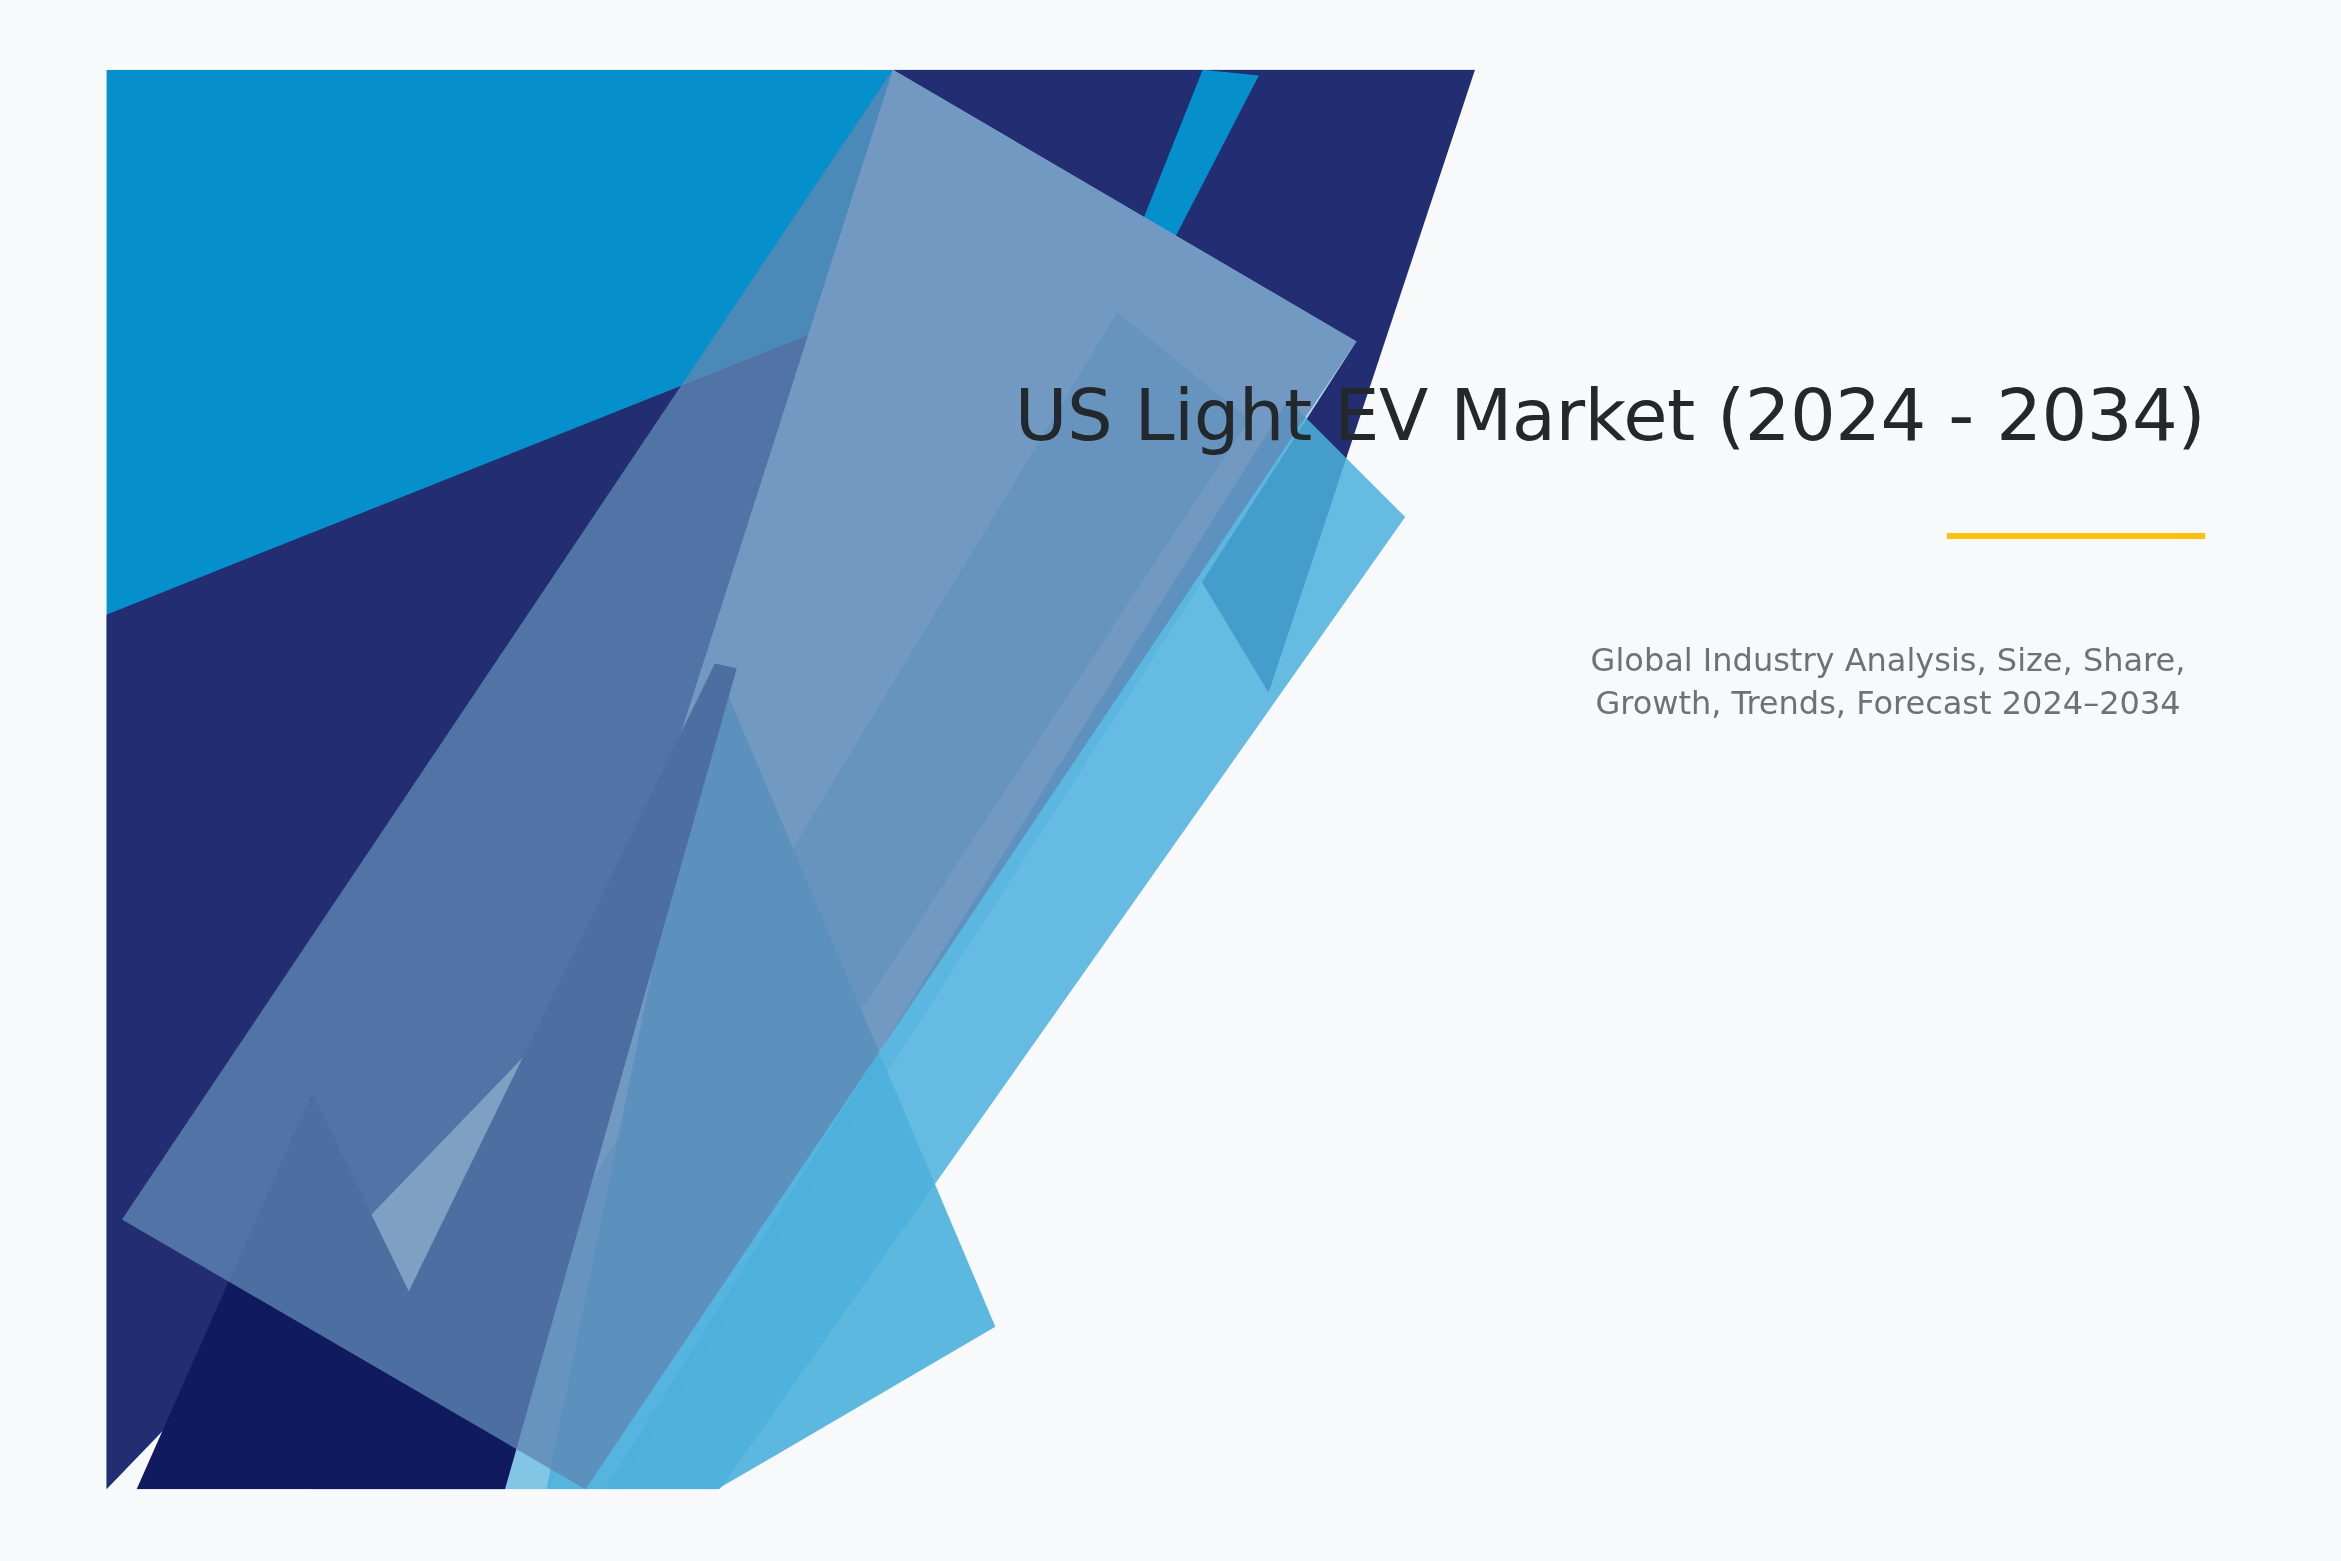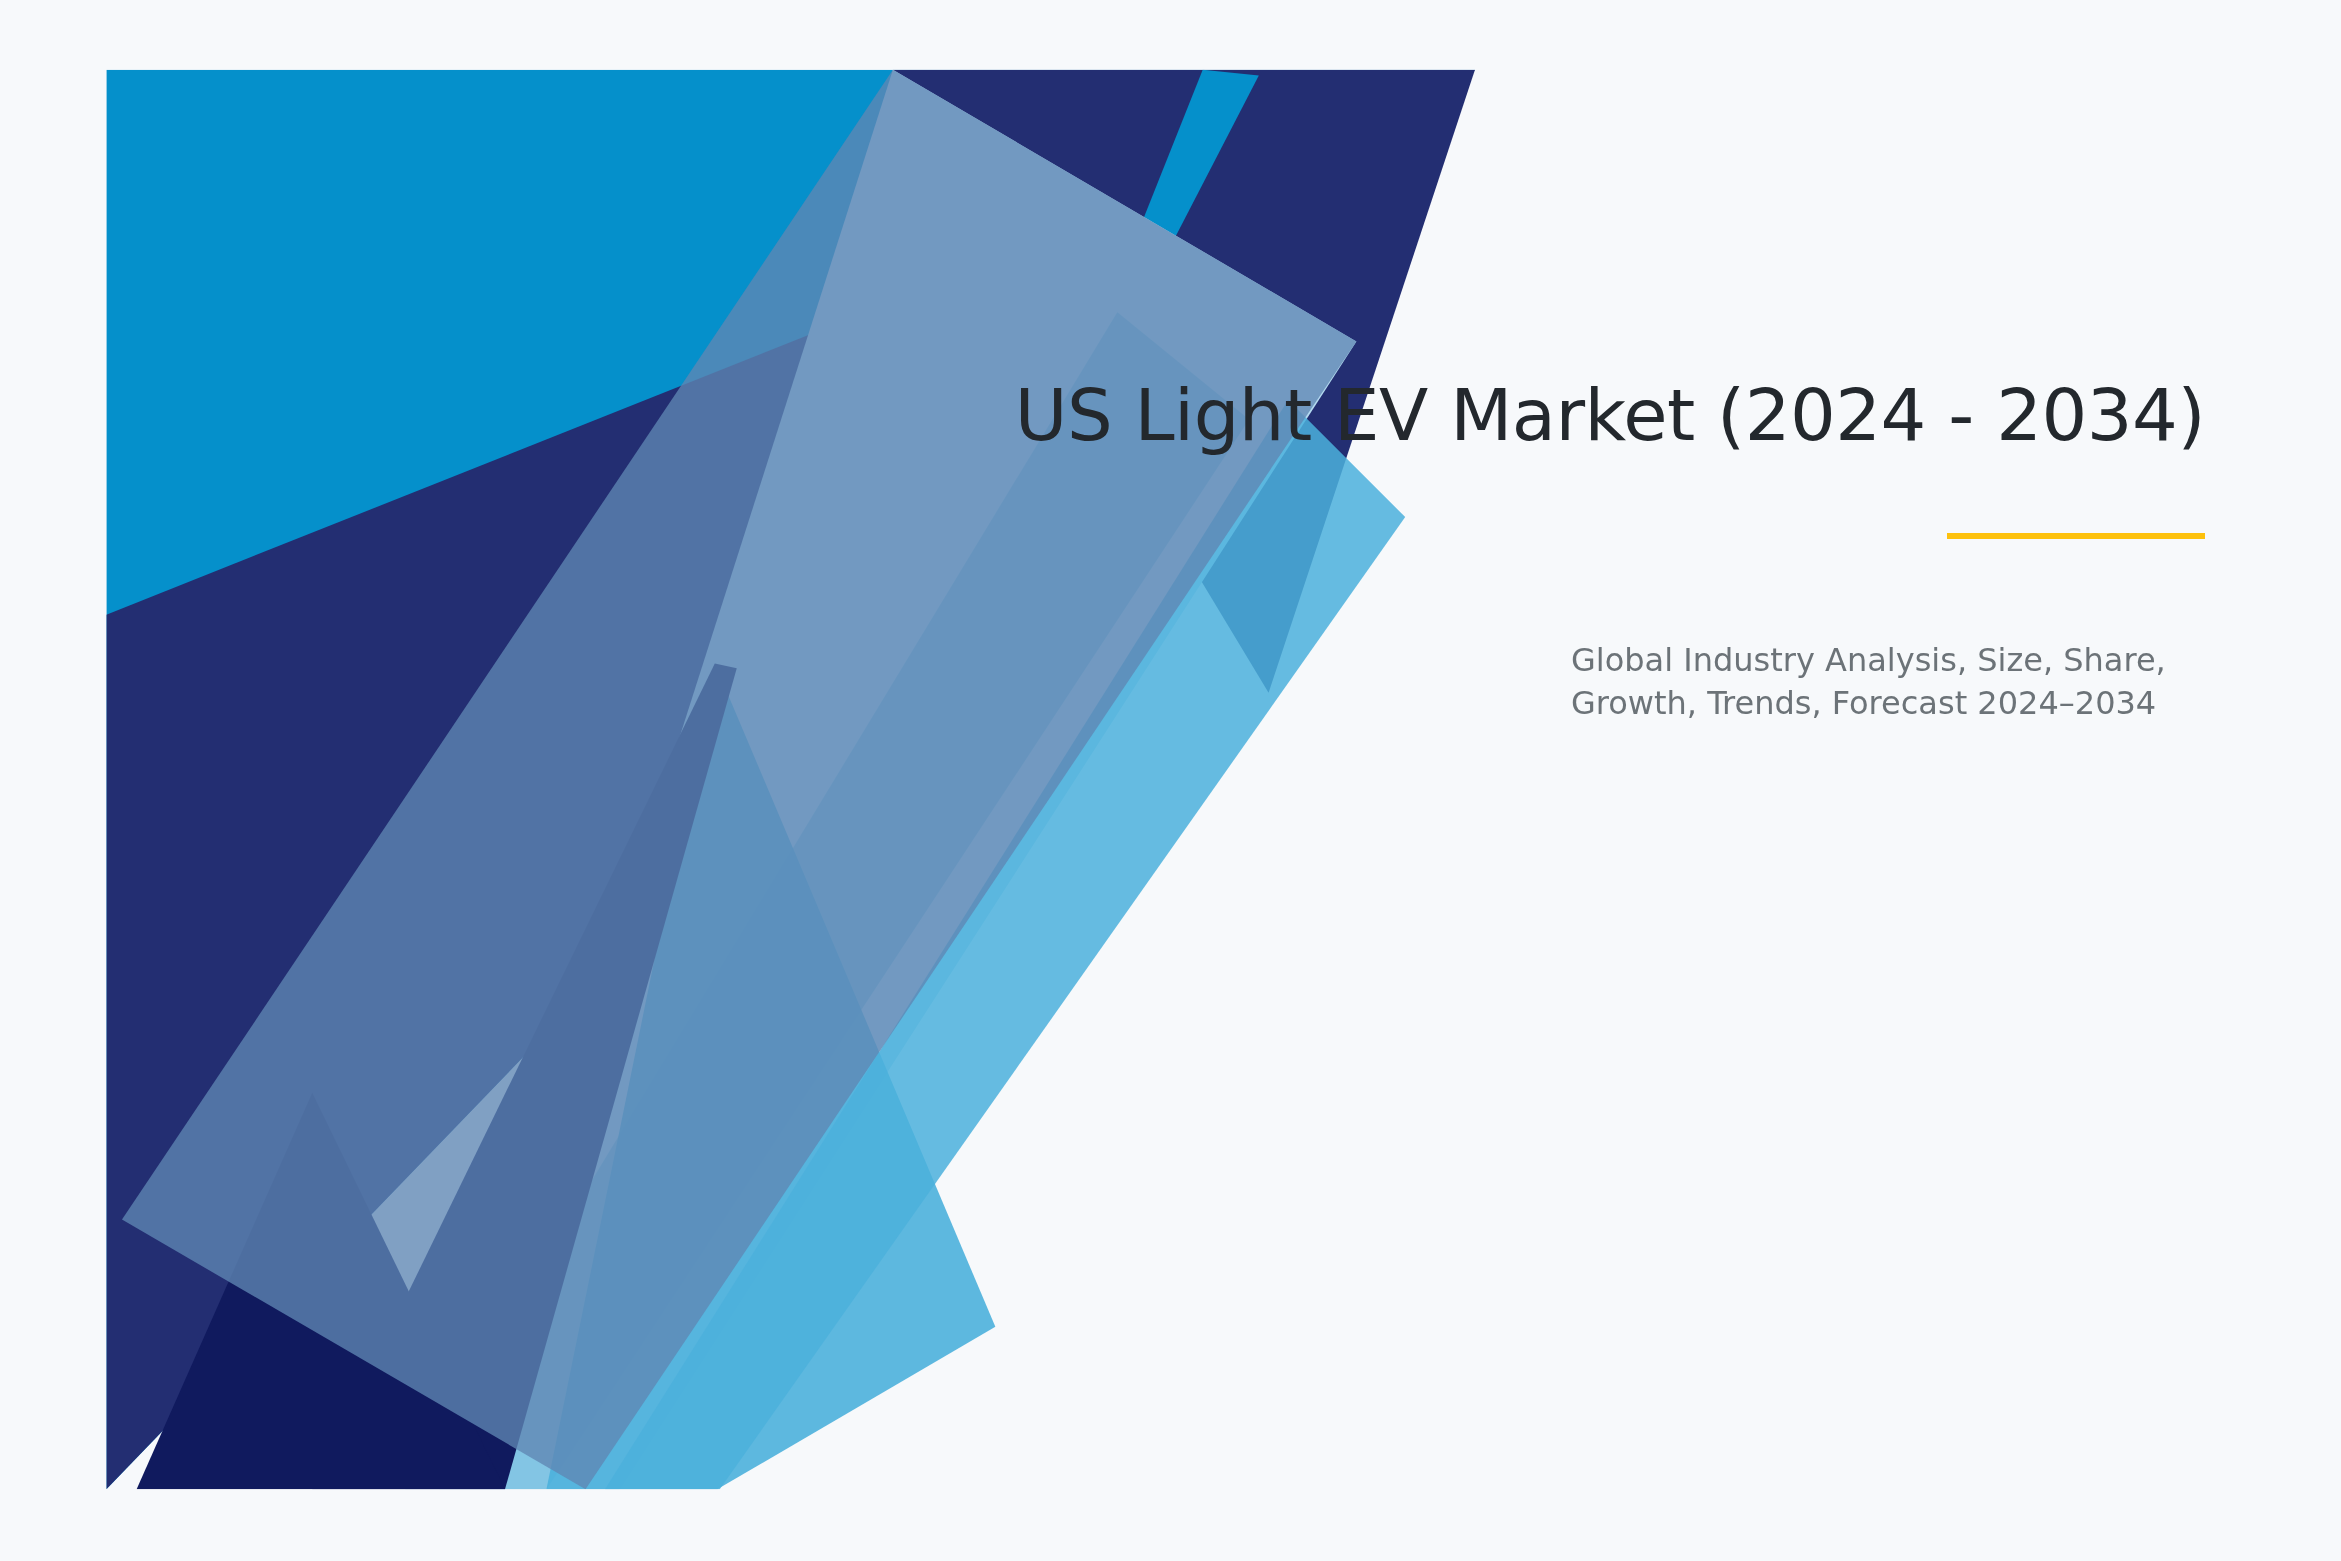--- a/index.html
+++ b/index.html
@@ -63,21 +63,21 @@
   #page-subtitle {
     font-family: "DejaVu Sans", sans-serif;
     font-size: 32px;
     font-weight: 400;
     color: #6c7378;
     line-height: 1.34;
     margin: 0;
     padding-top: 98px;
     max-width: 634px;
     margin-left: auto;
-    text-align: left;
+    text-align: center;
     white-space: pre-line;
   }
 </style>
 </head>
 <body style="background: rgb(247, 249, 251);">
 
 <div id="slide">
 
   <svg id="artwork" viewBox="0 0 4800 3200" preserveAspectRatio="none">
 

